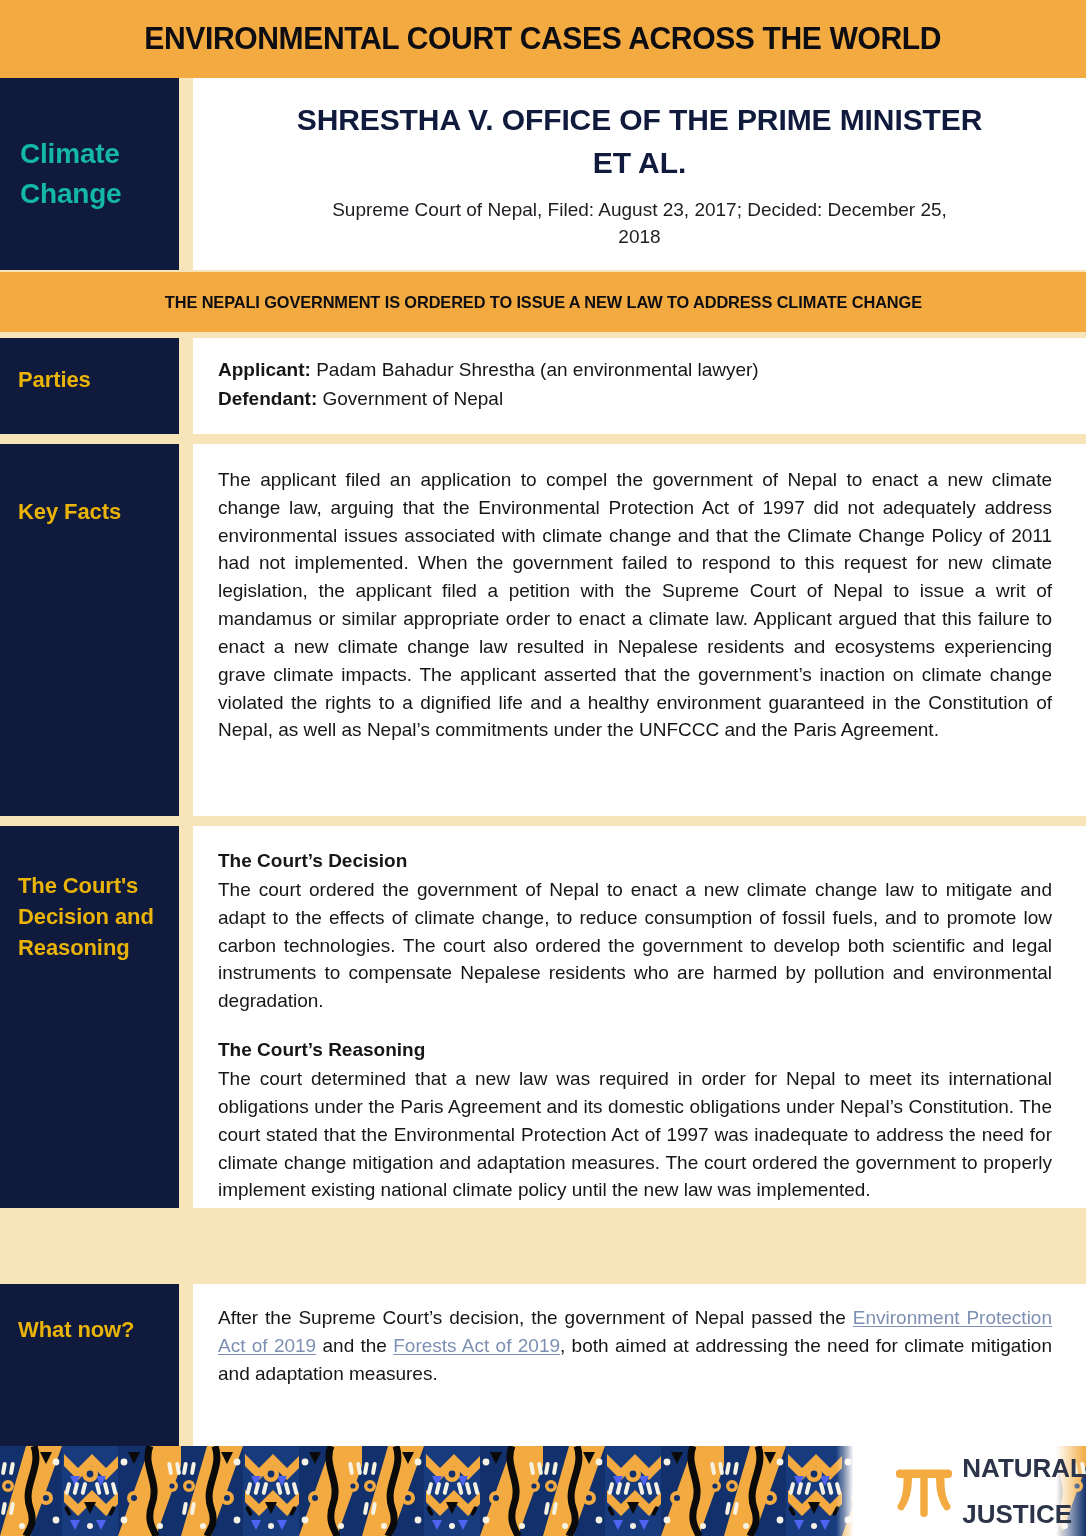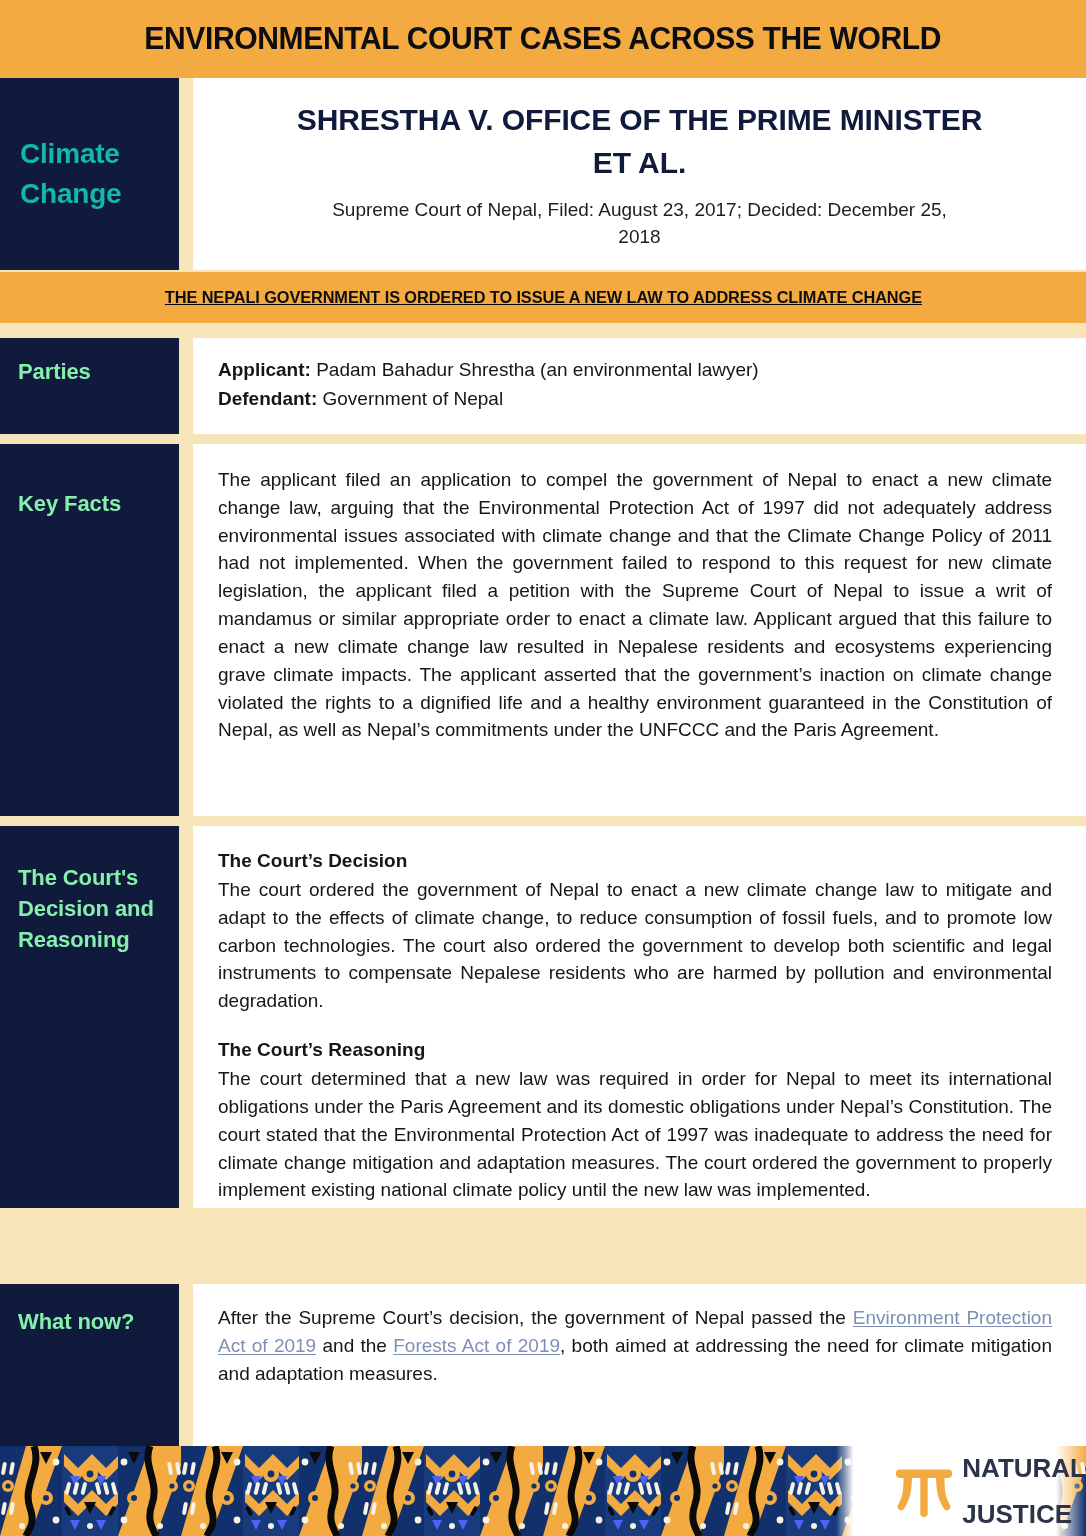--- a/index.html
+++ b/index.html
@@ -57,38 +57,39 @@
     text-align:center;line-height:1.45;letter-spacing:-0.1px;
     margin:0 0 12px 0;max-width:700px;
   }
   .case-sub{
     color:#1d1d22;font-size:19px;font-weight:normal;
     text-align:center;line-height:1.42;max-width:660px;margin:0;
   }
 
   
   .hl-banner{
-    position:absolute;left:0;top:272px;width:1086px;height:51px;
-    background:#f3ab41;display:flex;align-items:center;justify-content:center;text-decoration:underline;
+    position:absolute;left:0;top:272px;width:1086px;height:60px;
+    background:#f3ab41;display:flex;align-items:center;justify-content:center;
   }
   .hl-text{
     font-size:16.5px;font-weight:bold;color:#0d0d12;
     letter-spacing:-0.1px;white-space:nowrap;transform:scaleX(0.99);
   }
 
   
   .section{position:absolute;left:0;width:1086px;}
   .sec-side{
     position:absolute;left:0;top:0;width:179px;height:100%;
     background:#101a3c;box-sizing:border-box;
     padding:26px 12px 0 18px;
   }
   .sec-side-label{
-    color:#86efac;font-size:22px;font-weight:bold;line-height:1.42;
+    color:#eab308;font-size:22px;font-weight:bold;line-height:1.42;
     letter-spacing:-0.1px;
+    margin-top:8px;
   }
   .sec-body{
     position:absolute;left:193px;top:0;width:893px;height:100%;
     background:#ffffff;box-sizing:border-box;
     padding:22px 34px 14px 25px;
   }
   .para{
     color:#161619;font-size:19px;line-height:1.465;
     text-align:justify;margin:0;
     -webkit-hyphens:none;hyphens:none;

